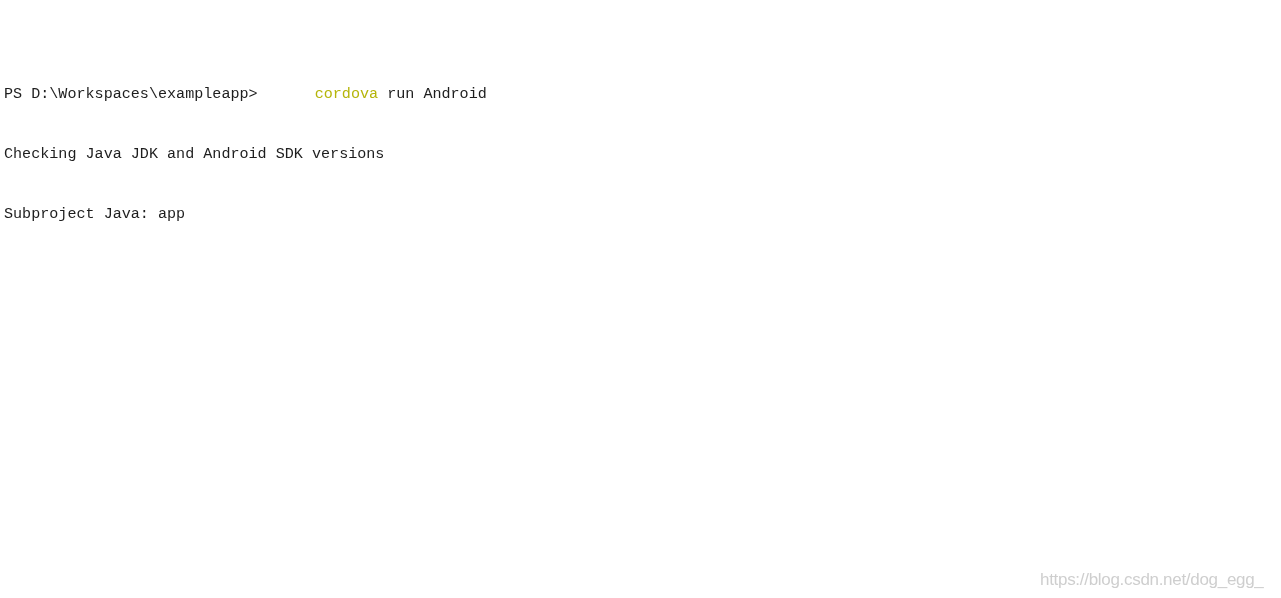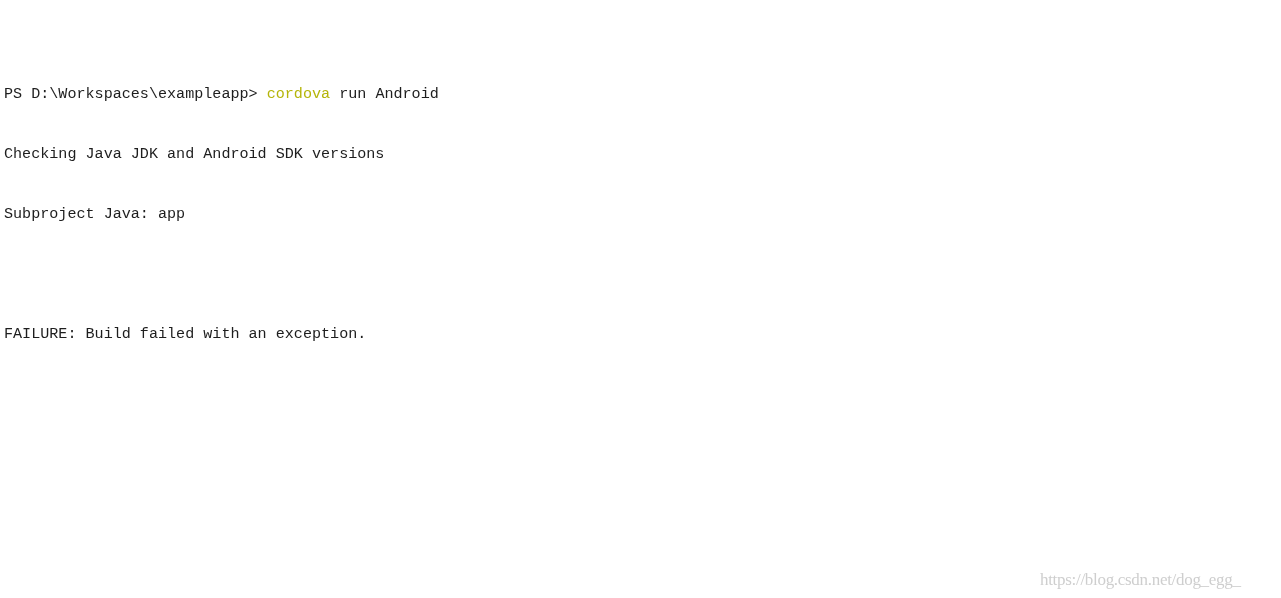--- a/index.html
+++ b/index.html
@@ -21,42 +21,42 @@
       font-size: 15.1px;
       line-height: 20px;
       color: #1e1e1e;
       white-space: pre;
     }
     .line {
       height: 20px;
     }
     .cmd {
       color: #b5b50a;
+      margin-left: 48px;
     }
     .watermark {
       position: absolute;
       left: 1040px;
       top: 570px;
-      font-family: Liberation Serif, serif;
+      font-family: Liberation Sans, sans-serif;
       font-size: 17px;
       color: rgba(190,190,190,0.75);
       letter-spacing: -0.3px;
       white-space: pre;
     }
   </style>
 </head>
 <body>
 
 <div class="terminal">
   <div class="line"></div>
   <div class="line"><span>PS D:\Workspaces\exampleapp&gt; </span><span class="cmd">cordova</span><span> run Android</span></div>
   <div class="line">Checking Java JDK and Android SDK versions</div>
   <div class="line">Subproject Java: app</div>
   <div class="line"></div>
-  <div class="line">FAILURE: Build failed with an exception.</div>
   <div class="line"></div>
   
   
   
   
   
   
   
   
   

